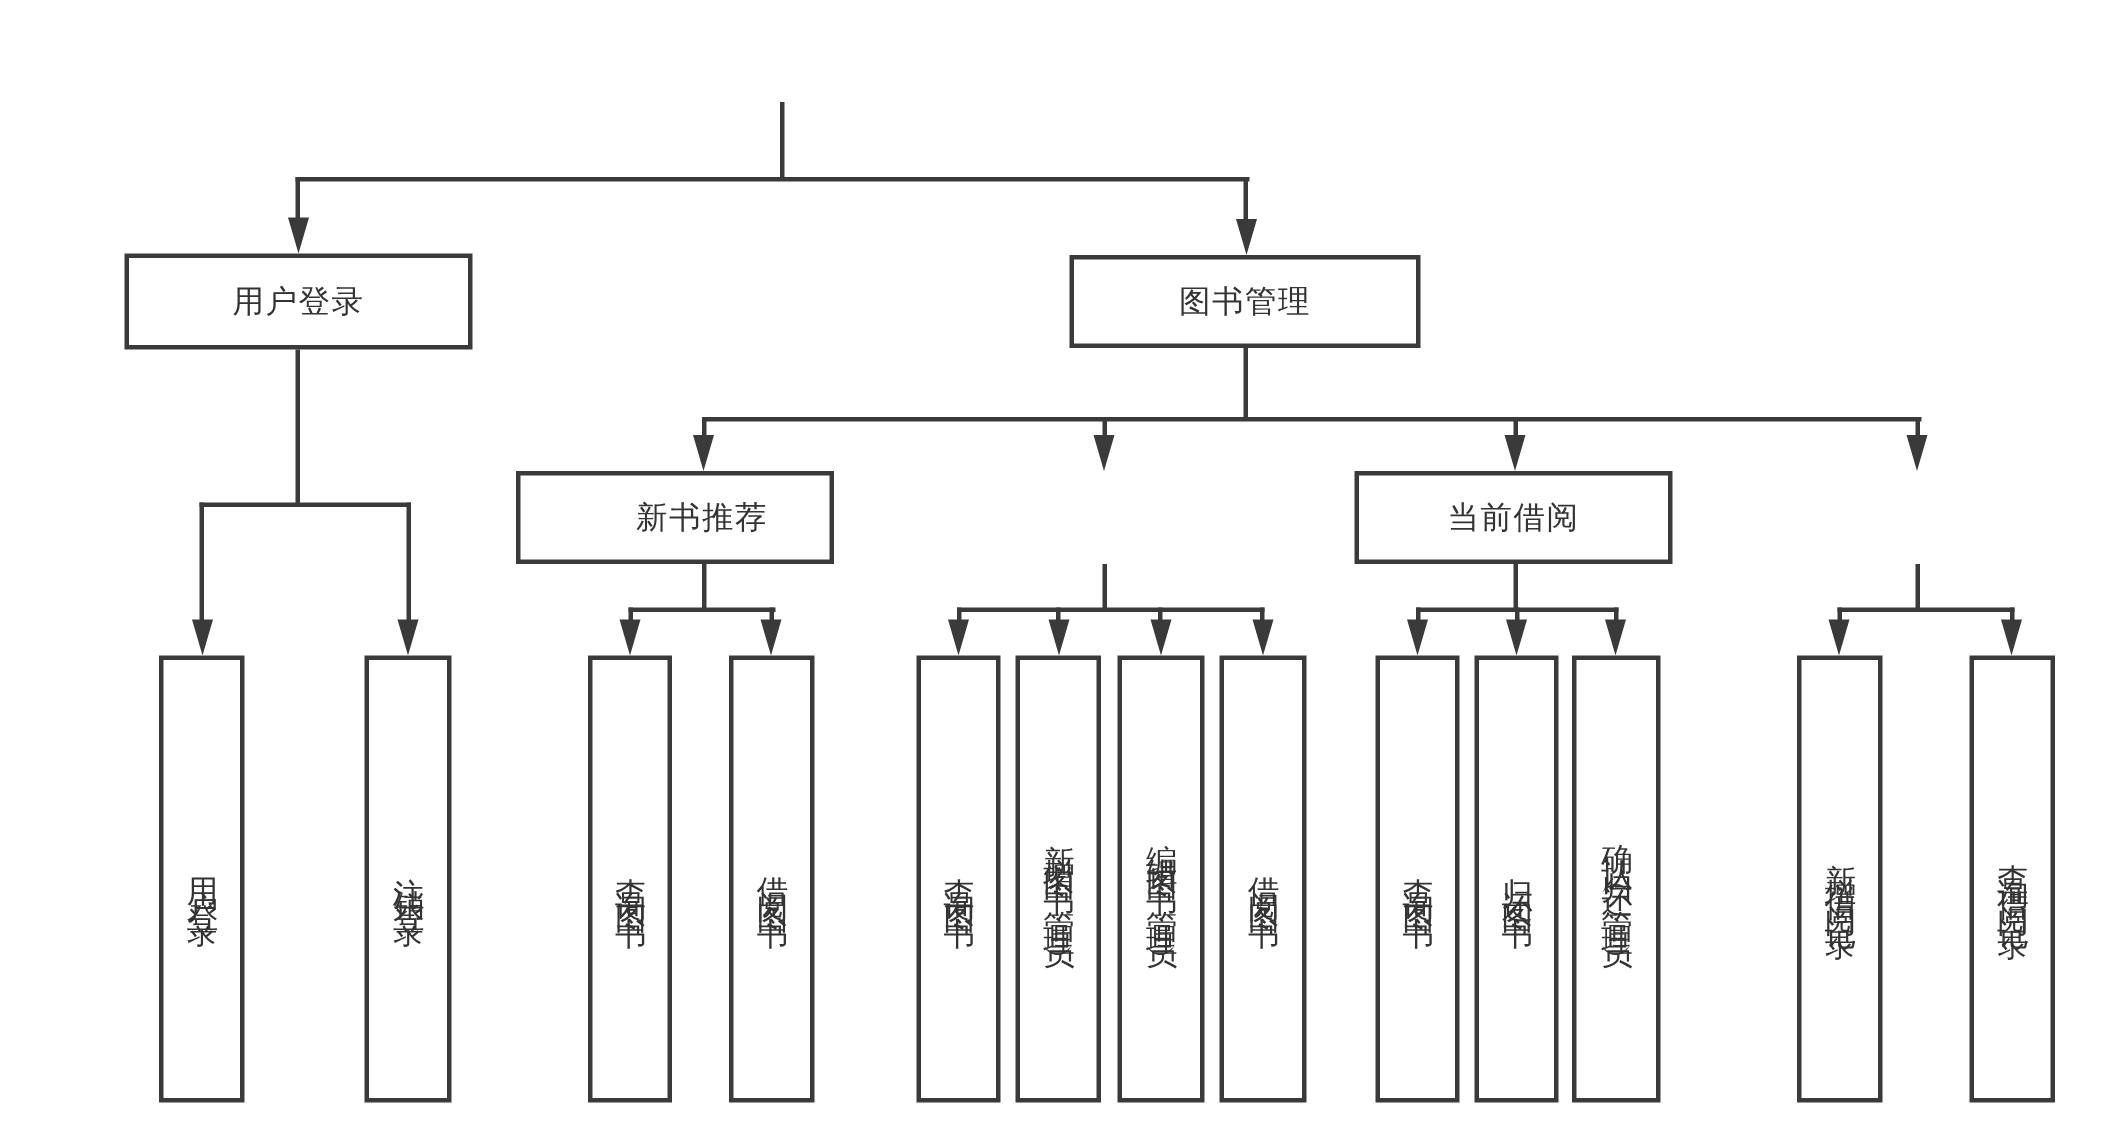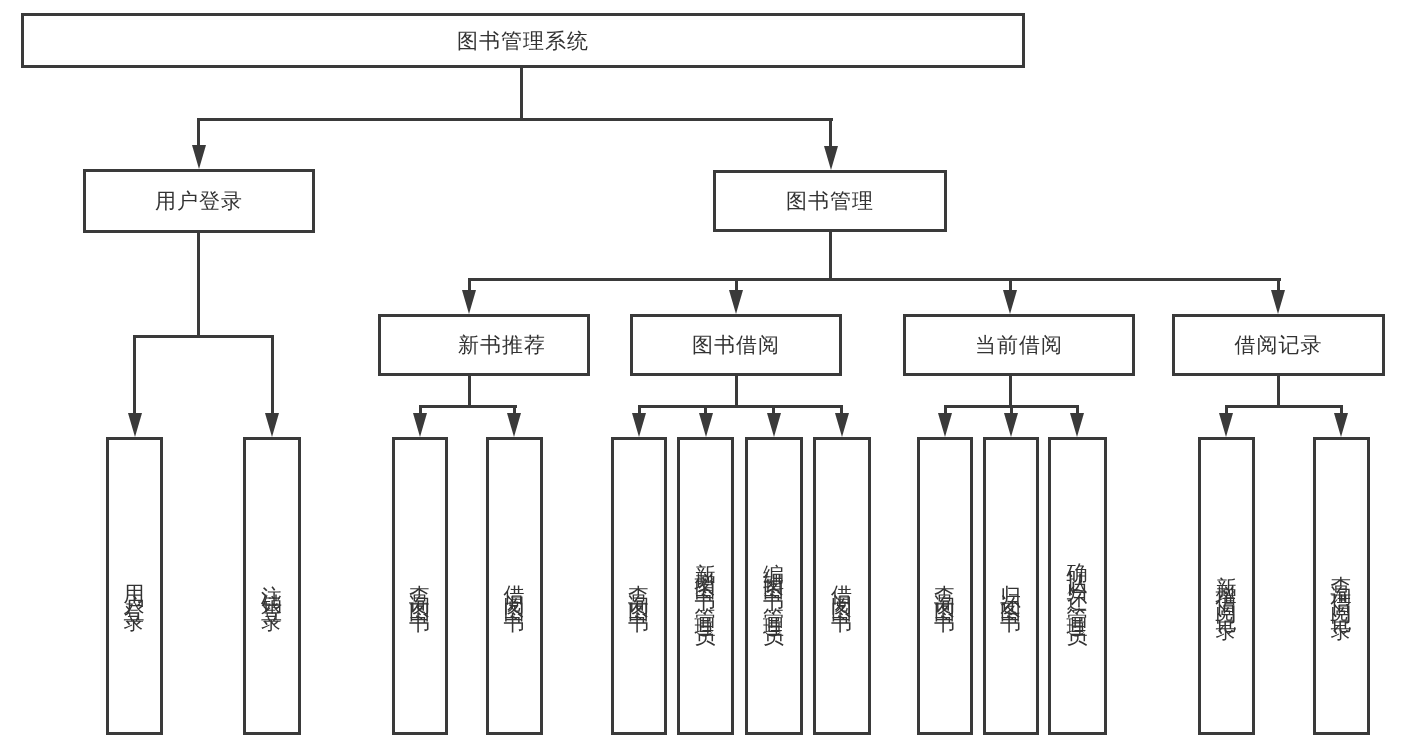--- a/index.html
+++ b/index.html
@@ -58,42 +58,33 @@
     color:var(--wm);
     letter-spacing:1px;
     white-space:nowrap;
   }
 </style>
 </head>
 <body>
 
 <div id="canvas">
 
-  <div class="box" style="left:21px;top:13px;width:1004px;height:55px;">
-    <span class="lbl">图书管理系统</span>
-  </div>
 
   <div class="box" style="left:83px;top:169px;width:232px;height:64px;">
     <span class="lbl">用户登录</span>
   </div>
   <div class="box" style="left:713px;top:170px;width:234px;height:62px;justify-content:center;">
     <span class="lbl">图书管理</span>
   </div>
 
-  <div class="box" style="left:378px;top:314px;width:212px;height:62px;padding-left:36px;">
+  <div class="box" style="left:344px;top:314px;width:212px;height:62px;padding-left:36px;">
     <span class="lbl">新书推荐</span>
   </div>
-  <div class="box" style="left:630px;top:314px;width:212px;height:62px;">
-    <span class="lbl">图书借阅</span>
-  </div>
-  <div class="box" style="left:903px;top:314px;width:232px;height:62px;">
+  <div class="box" style="left:903px;top:314px;width:212px;height:62px;">
     <span class="lbl">当前借阅</span>
-  </div>
-  <div class="box" style="left:1172px;top:314px;width:213px;height:62px;">
-    <span class="lbl">借阅记录</span>
   </div>
 
   <div class="box" style="left:106px;top:437px;width:57px;height:298px;">
     <span class="vtxt">用户登录</span>
   </div>
   <div class="box" style="left:243px;top:437px;width:58px;height:298px;">
     <span class="vtxt">注销登录</span>
   </div>
 
   <div class="box" style="left:392px;top:437px;width:56px;height:298px;">

